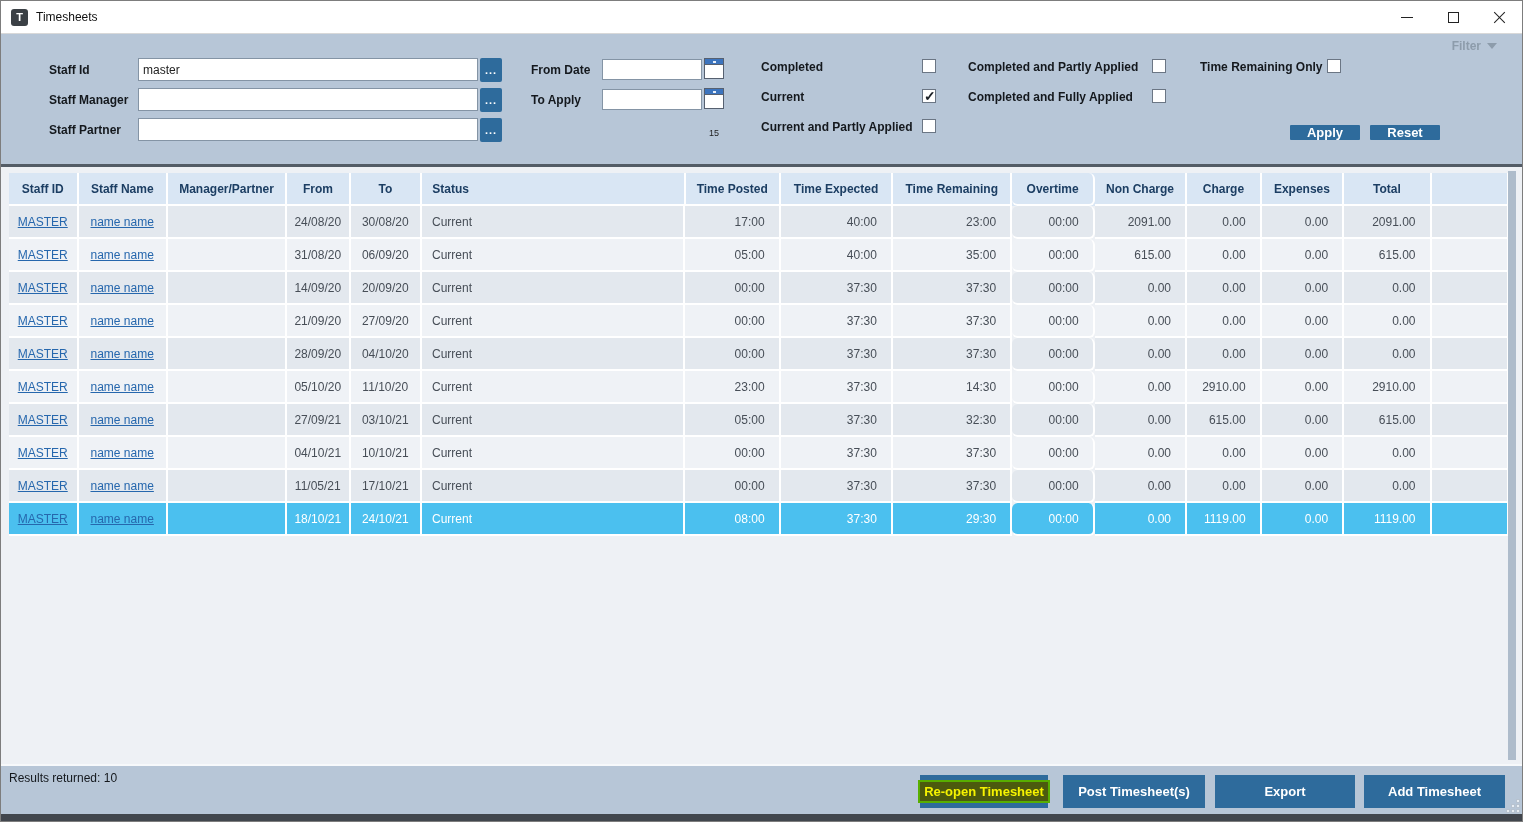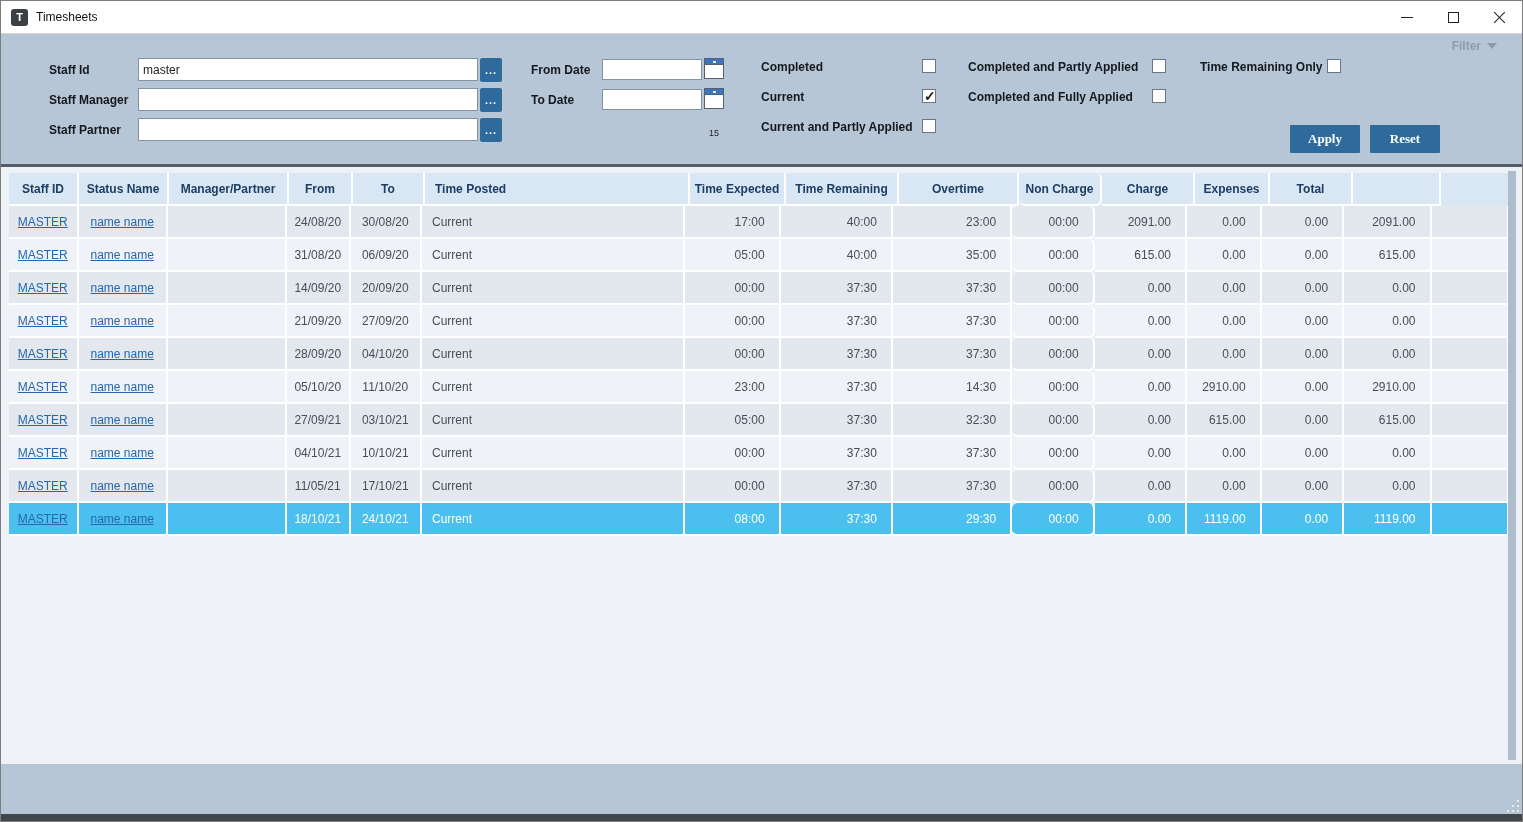--- a/index.html
+++ b/index.html
@@ -41,22 +41,22 @@
   .cal-top::after { content:""; position:absolute; left:8px; top:2px; width:3px; height:2px; background:#e8eef6; }
   .cal-day { font-size:9px; color:#222; text-align:center; line-height:12px;margin-top:32px; }
   .cb-box { position:absolute; width:14px; height:14px; background:#fff; border:1px solid #6b7684;
             cursor:pointer; }
   .cb-box.checked::after { content:"✓"; position:absolute; left:1px; top:-2px; font-size:14px;
             font-weight:bold; color:#1b2026; }
   .filter-toggle { position:absolute; top:5px; right:25px; font-size:12px; font-weight:bold;
             color:#8d9cab; display:flex; align-items:center; gap:6px; cursor:pointer;justify-content:space-between; }
   .tri-down { width:0; height:0; border-left:5px solid transparent; border-right:5px solid transparent;
             border-top:6px solid #8d9cab; }
-  .accent-btn { position:absolute; height:28px; background:#2e6b9c; color:#fff; border:none;
-            font-size:13px; font-weight:bold; font-family:Liberation Serif, serif;
+  .accent-btn { position:absolute; height:15px; background:#2e6b9c; color:#fff; border:none;
+            font-size:13px; font-weight:bold; font-family:Liberation Sans, sans-serif;
             cursor:pointer; border-radius:1px; }
 
   .divider { position:absolute; top:163px; left:0; right:0; height:3px; background:#535c66; }
 
   
   .table-area { position:absolute; top:166px; left:0; right:0; bottom:57px; background:#eef1f5; }
   .grid { position:absolute; left:8px; top:6px; width:1500px; }
   .row { display:flex; height:33px; }
   .cell { display:flex; align-items:center; font-size:12px; color:#474e57;
           border-right:2px solid #fff; border-bottom:2px solid #fff; overflow:hidden; white-space:nowrap; }
@@ -135,21 +135,21 @@
     <input class="ftext" style="left: 137px; top: 84px; width: 340px;" value="">
     <button class="browse-btn" style="left:479px; top:84px;">...</button>
 
     <span class="flabel" style="left:530px; top:29px;">From Date</span>
     <input class="ftext date-input" style="left: 601px; top: 25px;" value="">
     <div class="cal-icon" style="left:703px; top:24px;">
       <div class="cal-top"></div>
       <div class="cal-day">15</div>
     </div>
 
-    <span class="flabel" style="left:530px; top:59px;">To Date</span>
+    <span class="flabel" style="left:530px; top:59px;">To Apply</span>
     <input class="ftext date-input" style="left: 601px; top: 55px;" value="">
     <div class="cal-icon" style="left:703px; top:54px;">
       <div class="cal-top"></div>
       <div class="cal-day">15</div>
     </div>
 
     <span class="flabel" style="left:760px; top:26px;">Completed</span>
     <span class="cb-box" style="left:921px; top:25px;"></span>
 
     <span class="flabel" style="left:760px; top:56px;">Current</span>
@@ -170,24 +170,25 @@
     <button class="accent-btn" style="left:1289px; top:91px; width:70px;">Apply</button>
     <button class="accent-btn" style="left:1369px; top:91px; width:70px;">Reset</button>
   </div>
 
   <div class="divider"></div>
 
   <div class="table-area">
     <div class="grid">
       <div class="row header">
         <div class="cell">Staff ID</div>
-        <div class="cell">Status Name</div>
+        <div class="cell">Staff Name</div>
         <div class="cell">Manager/Partner</div>
         <div class="cell">From</div>
         <div class="cell">To</div>
+        <div class="cell">Status</div>
         <div class="cell">Time Posted</div>
         <div class="cell">Time Expected</div>
         <div class="cell">Time Remaining</div>
         <div class="cell">Overtime</div>
         <div class="cell">Non Charge</div>
         <div class="cell">Charge</div>
         <div class="cell">Expenses</div>
         <div class="cell">Total</div>
         <div class="cell"></div>
       </div>
@@ -400,20 +401,29 @@
             <div class="cell">1119.00</div>
             <div class="cell">0.00</div>
             <div class="cell">1119.00</div>
             <div class="cell"></div>
           </div>
         </div>
     </div>
     <div class="scrollstrip"></div>
   </div>
 
+  <div class="footer">
+    <span class="results-text">Results returned: 10</span>
+    <button class="footer-btn" style="left:919px; width:128px;">
+      <span class="hl">Re-open Timesheet</span>
+    </button>
+    <button class="footer-btn" style="left:1062px; width:142px;">Post Timesheet(s)</button>
+    <button class="footer-btn" style="left:1214px; width:140px;">Export</button>
+    <button class="footer-btn" style="left:1363px; width:141px;">Add Timesheet</button>
+  </div>
   <div class="bottom-strip"></div>
   <div class="grip">
     <i style="right:0; bottom:0;"></i>
       <i style="right:0; bottom:5px;"></i>
       <i style="right:0; bottom:10px;"></i>
     <i style="right:5px; bottom:0;"></i>
       <i style="right:5px; bottom:5px;"></i>
       <i style="right:10px; bottom:0;"></i>
   </div>
 </div>

